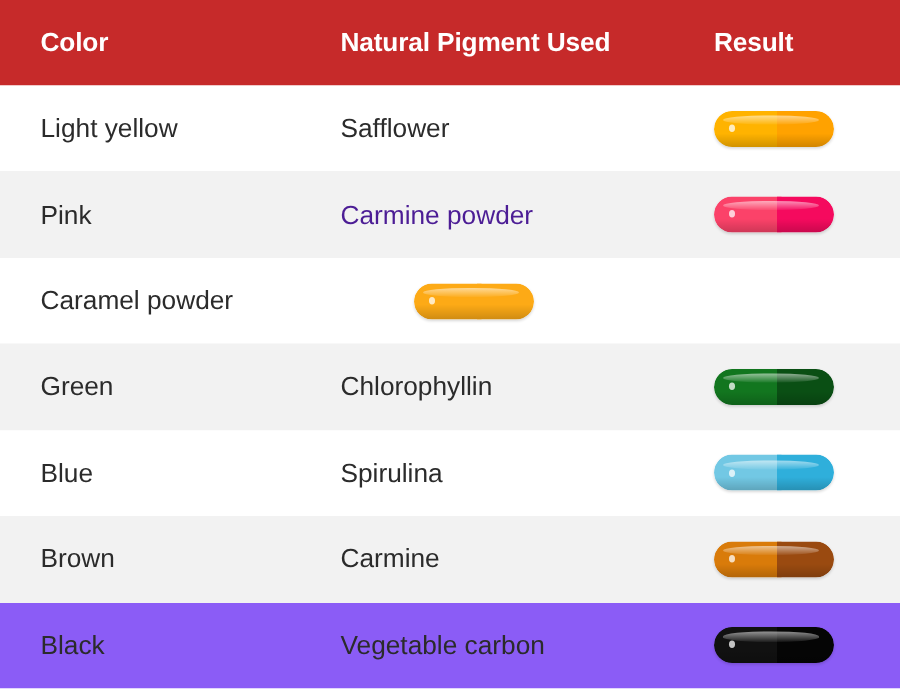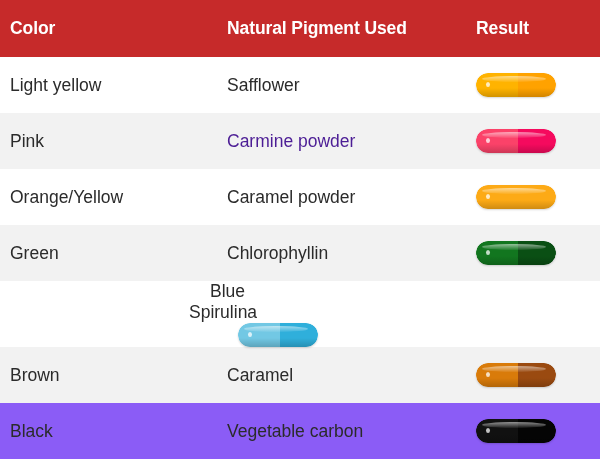--- a/index.html
+++ b/index.html
@@ -32,21 +32,21 @@
     background: #c62a2a;
     color: #ffffff;
   }
   .th {
     font-size: 17.5px;
     font-weight: bold;
     letter-spacing: -0.1px;
     color: #ffffff;
     white-space: nowrap;
   }
-  .col-color   { width: 200px; padding-left: 10px; box-sizing: border-box; }
+  .col-color   { width: 200px; padding-left: 27px; box-sizing: border-box; }
   .col-pigment { width: 276px; padding-left: 27px; box-sizing: border-box; }
   .col-result  { width: 124px; box-sizing: border-box; text-align: left; }
 
   
   .tbody {
     flex: 1 1 auto;
     display: flex;
     flex-direction: column;
   }
   .row {
@@ -162,21 +162,20 @@
           <span class="body-half" style="background: rgb(251, 66, 105);"></span>
           <span class="cap-half" style="background: rgb(245, 10, 94);"></span>
           <span class="shade"></span>
           <span class="gloss"></span>
           <span class="dot"></span>
         </div>
       </div>
     </div>
 
     <div class="row" style="background: rgb(255, 255, 255);">
-      <div class="cell col-color" style="color: rgb(43, 43, 43);">Orange/Yellow</div>
       <div class="cell col-pigment" style="color: rgb(43, 43, 43);">Caramel powder</div>
       <div class="capsule-wrap">
         <div class="capsule">
           <span class="body-half" style="background: rgb(253, 170, 22);"></span>
           <span class="cap-half" style="background: rgb(253, 170, 22);"></span>
           <span class="shade"></span>
           <span class="gloss"></span>
           <span class="dot"></span>
         </div>
       </div>
@@ -189,37 +188,37 @@
         <div class="capsule">
           <span class="body-half" style="background: rgb(18, 118, 31);"></span>
           <span class="cap-half" style="background: rgb(10, 79, 20);"></span>
           <span class="shade"></span>
           <span class="gloss"></span>
           <span class="dot"></span>
         </div>
       </div>
     </div>
 
-    <div class="row" style="background: rgb(255, 255, 255); flex-direction: column;">
+    <div class="row" style="background: rgb(255, 255, 255);">
       <div class="cell col-color" style="color: rgb(43, 43, 43);">Blue</div>
       <div class="cell col-pigment" style="color: rgb(43, 43, 43);">Spirulina</div>
       <div class="capsule-wrap">
         <div class="capsule">
           <span class="body-half" style="background: rgb(114, 200, 228);"></span>
           <span class="cap-half" style="background: rgb(47, 175, 219);"></span>
           <span class="shade"></span>
           <span class="gloss"></span>
           <span class="dot"></span>
         </div>
       </div>
     </div>
 
     <div class="row alt" style="background: rgb(242, 242, 242);">
       <div class="cell col-color" style="color: rgb(43, 43, 43);">Brown</div>
-      <div class="cell col-pigment" style="color: rgb(43, 43, 43);">Caramel</div>
+      <div class="cell col-pigment" style="color: rgb(43, 43, 43);">Carmine</div>
       <div class="capsule-wrap">
         <div class="capsule">
           <span class="body-half" style="background: rgb(217, 123, 10);"></span>
           <span class="cap-half" style="background: rgb(154, 74, 16);"></span>
           <span class="shade"></span>
           <span class="gloss"></span>
           <span class="dot"></span>
         </div>
       </div>
     </div>

